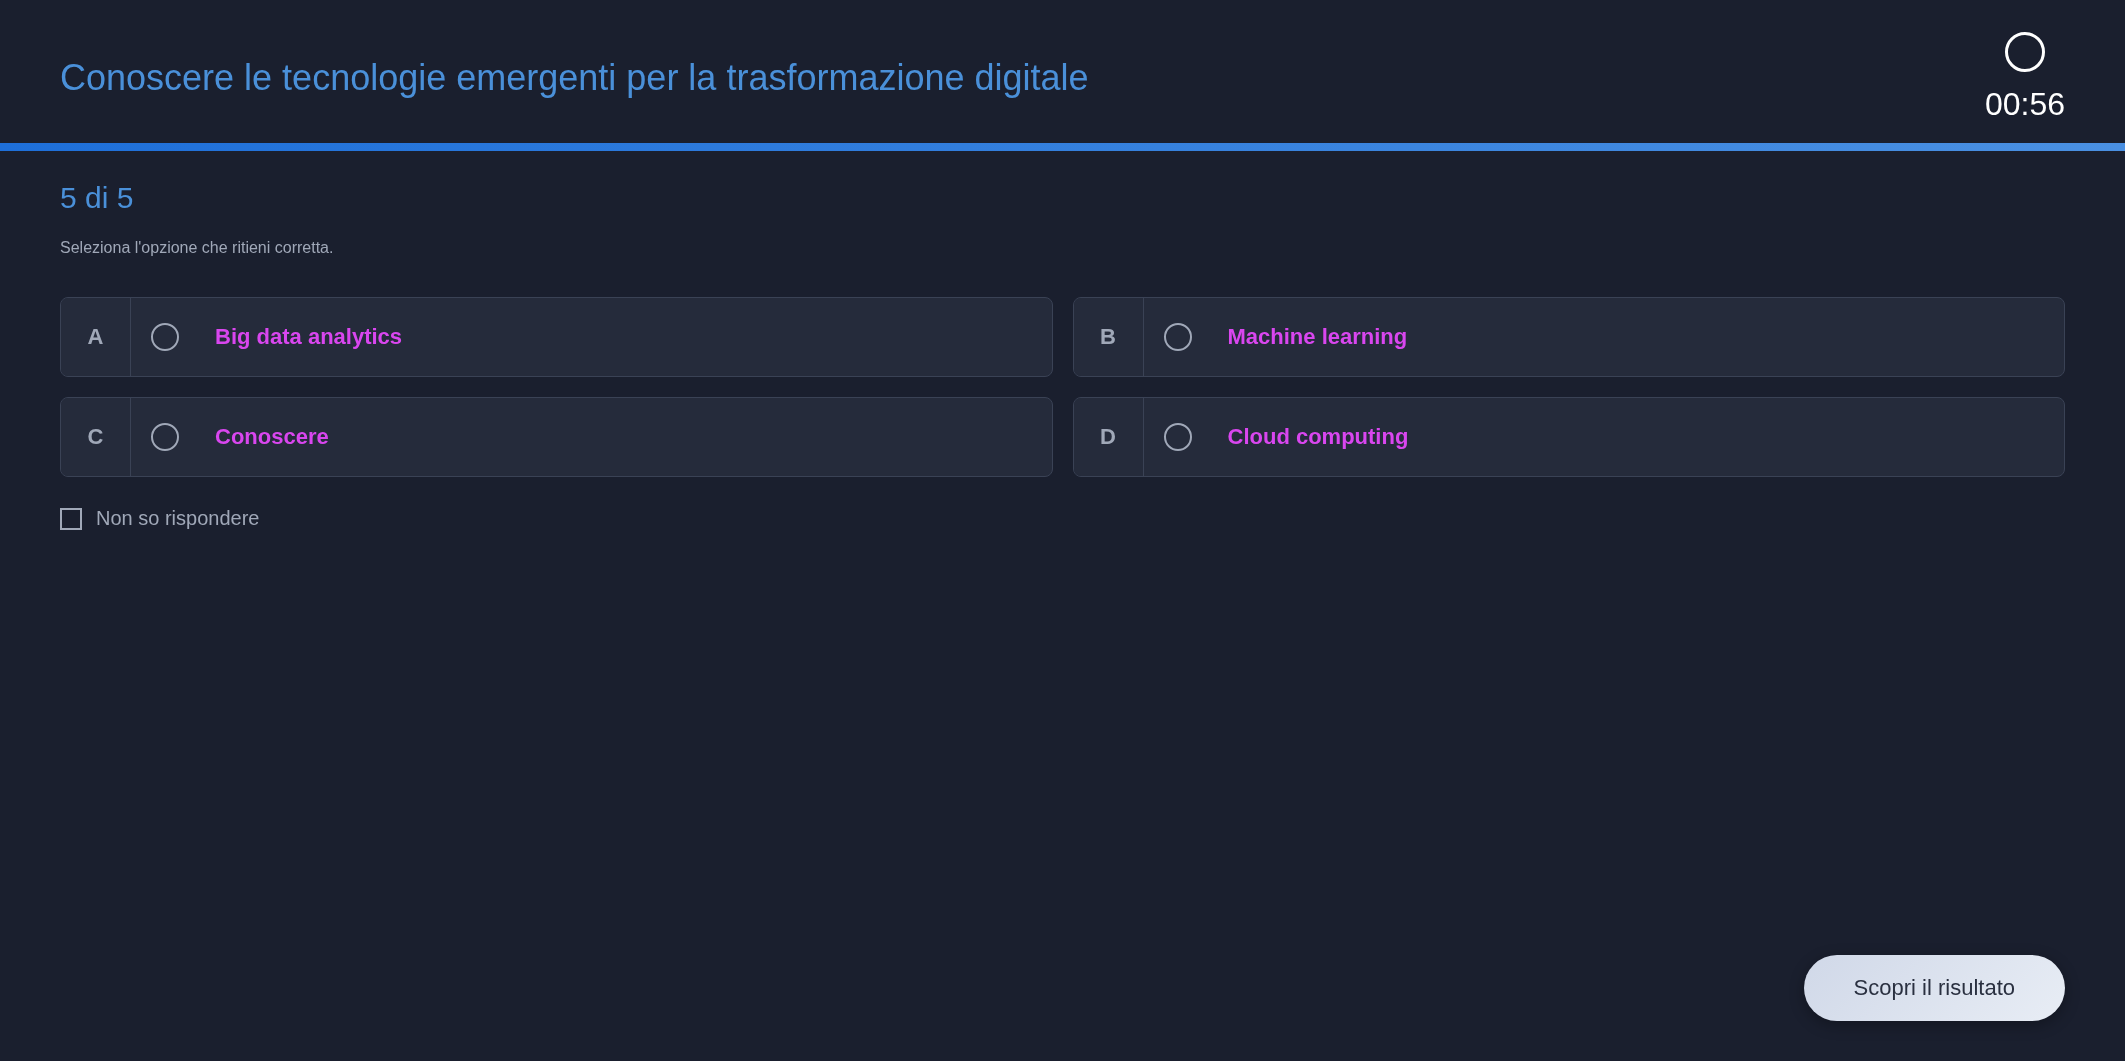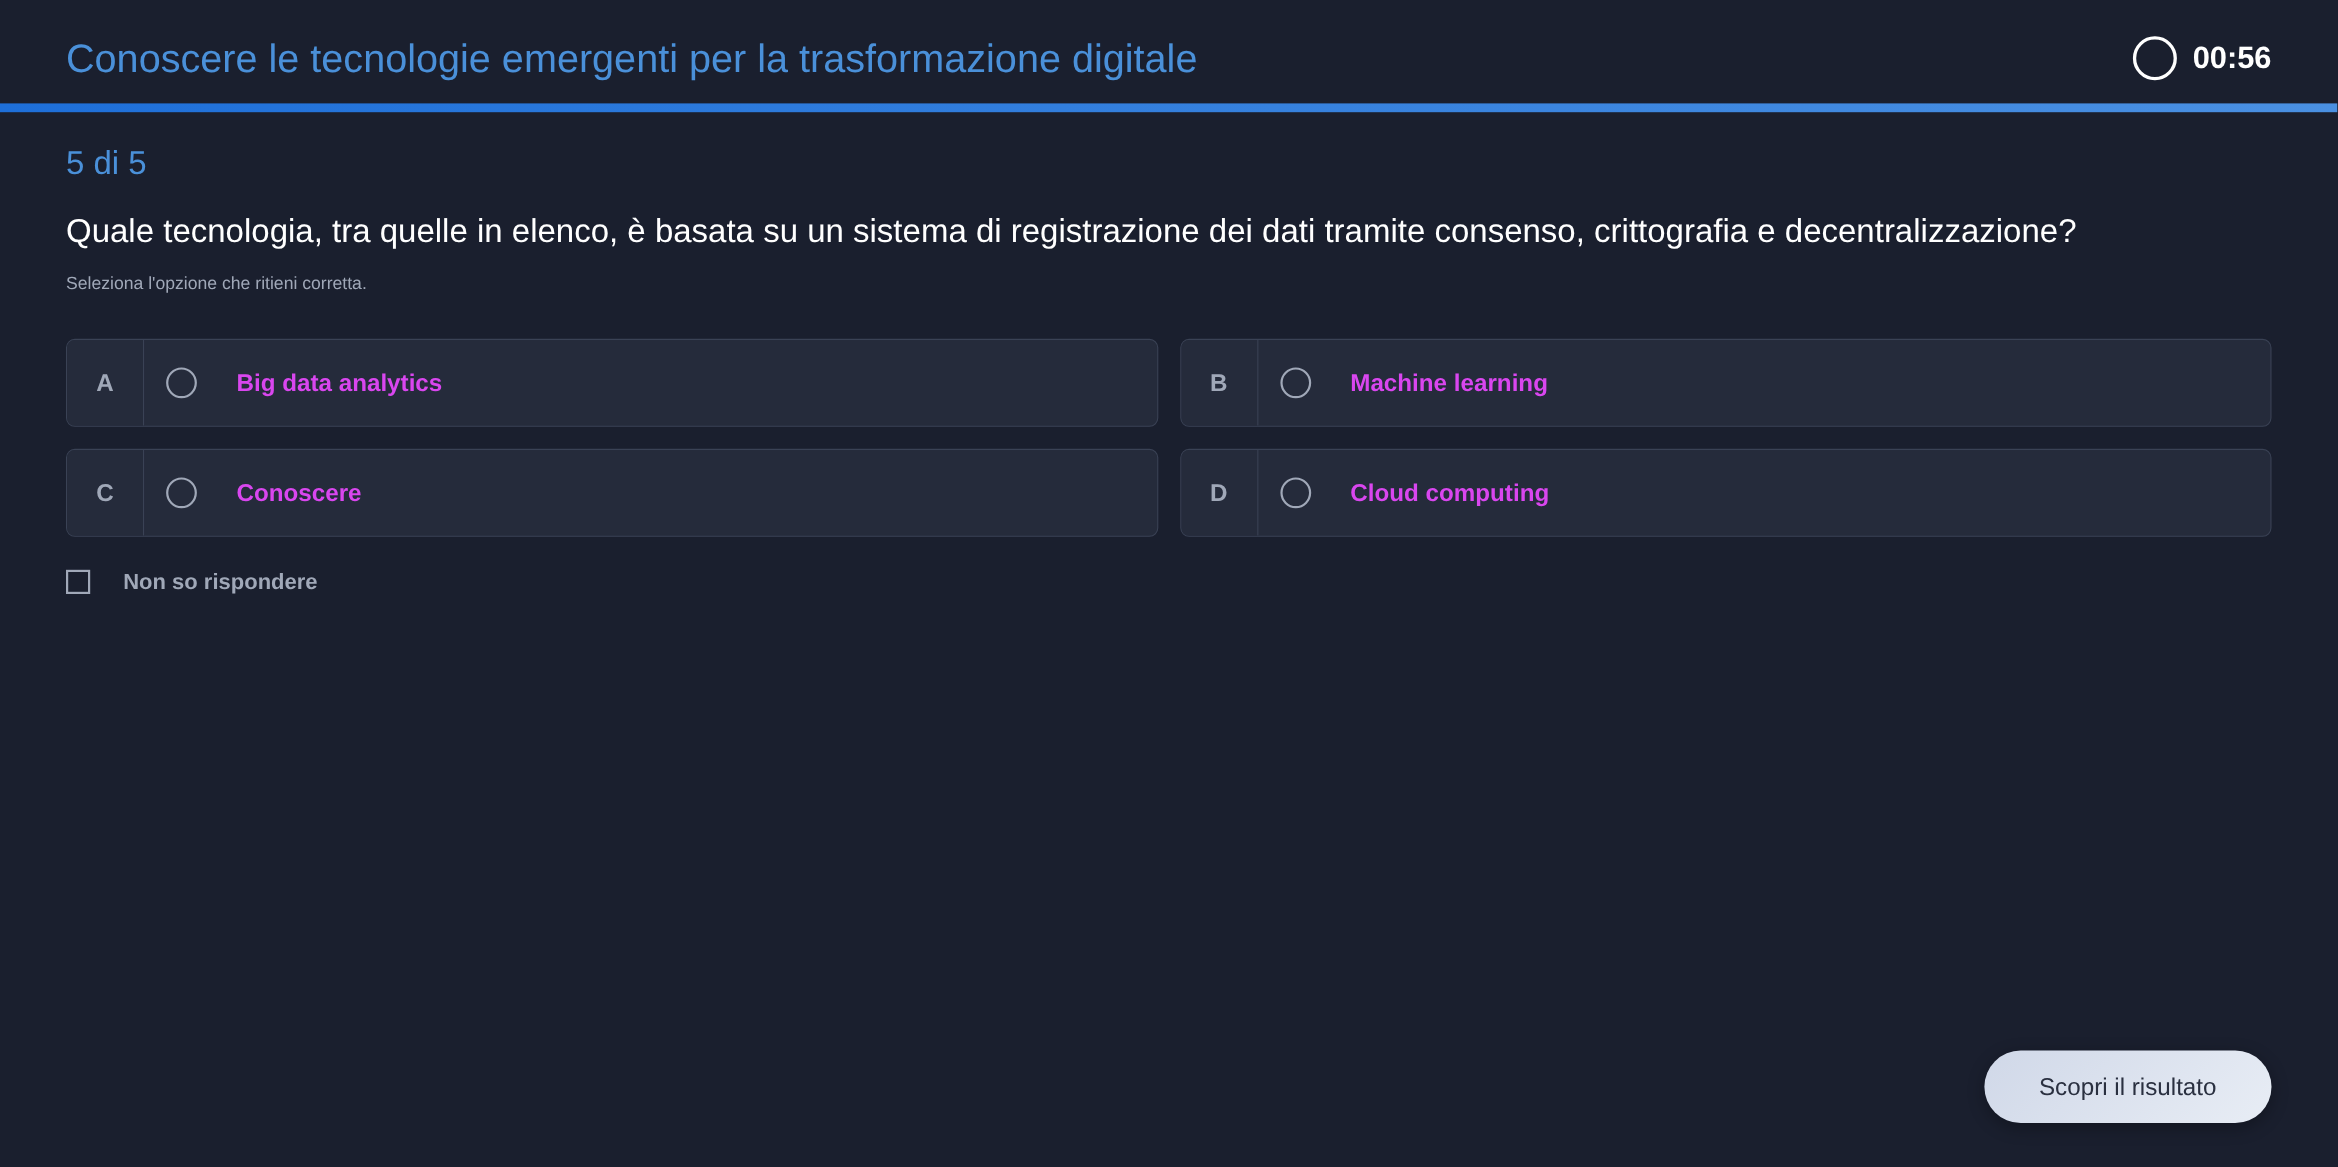--- a/index.html
+++ b/index.html
@@ -28,22 +28,23 @@
       color: #4a90d9;
       font-size: 36px;
       font-weight: 400;
     }
 
     .timer {
       display: flex;
       align-items: center;
       gap: 14px;
       color: white;
-      font-size: 28px;
-      font-weight: 700;
+      font-size: 32px;
+      font-weight: 400;
+      flex-direction: column;
     }
 
     .timer-circle {
       width: 40px;
       height: 40px;
       border-radius: 50%;
       border: 3px solid white;
       display: inline-block;
     }
 
@@ -136,24 +137,23 @@
 
     .answer-label {
       color: #d946ef;
       font-size: 22px;
       font-weight: 700;
       padding-left: 16px;
     }
 
     .dont-know {
       display: flex;
-      align-items: flex-start;
-      gap: 30px;
+      align-items: flex-end;
+      gap: 14px;
       margin-bottom: 40px;
-      font-weight: bold;
     }
 
     .checkbox-square {
       width: 22px;
       height: 22px;
       border: 2px solid #a0a8b8;
       display: inline-block;
       background: transparent;
       flex-shrink: 0;
     }
@@ -190,21 +190,20 @@
 </div>
 
 <div class="progress-bar-container">
   <div class="progress-bar-fill"></div>
 </div>
 
 <div class="content">
 
   <div class="question-counter">5 di 5</div>
 
-  <div class="question-text">Quale tecnologia, tra quelle in elenco, è basata su un sistema di registrazione dei dati tramite consenso, crittografia e decentralizzazione?</div>
 
   <div class="instruction-text">Seleziona l'opzione che ritieni corretta.</div>
 
   <div class="answers-grid">
 
     <div class="answer-option">
       <div class="answer-letter">A</div>
       <div class="answer-radio-area">
         <span class="radio-circle"></span>
       </div>

